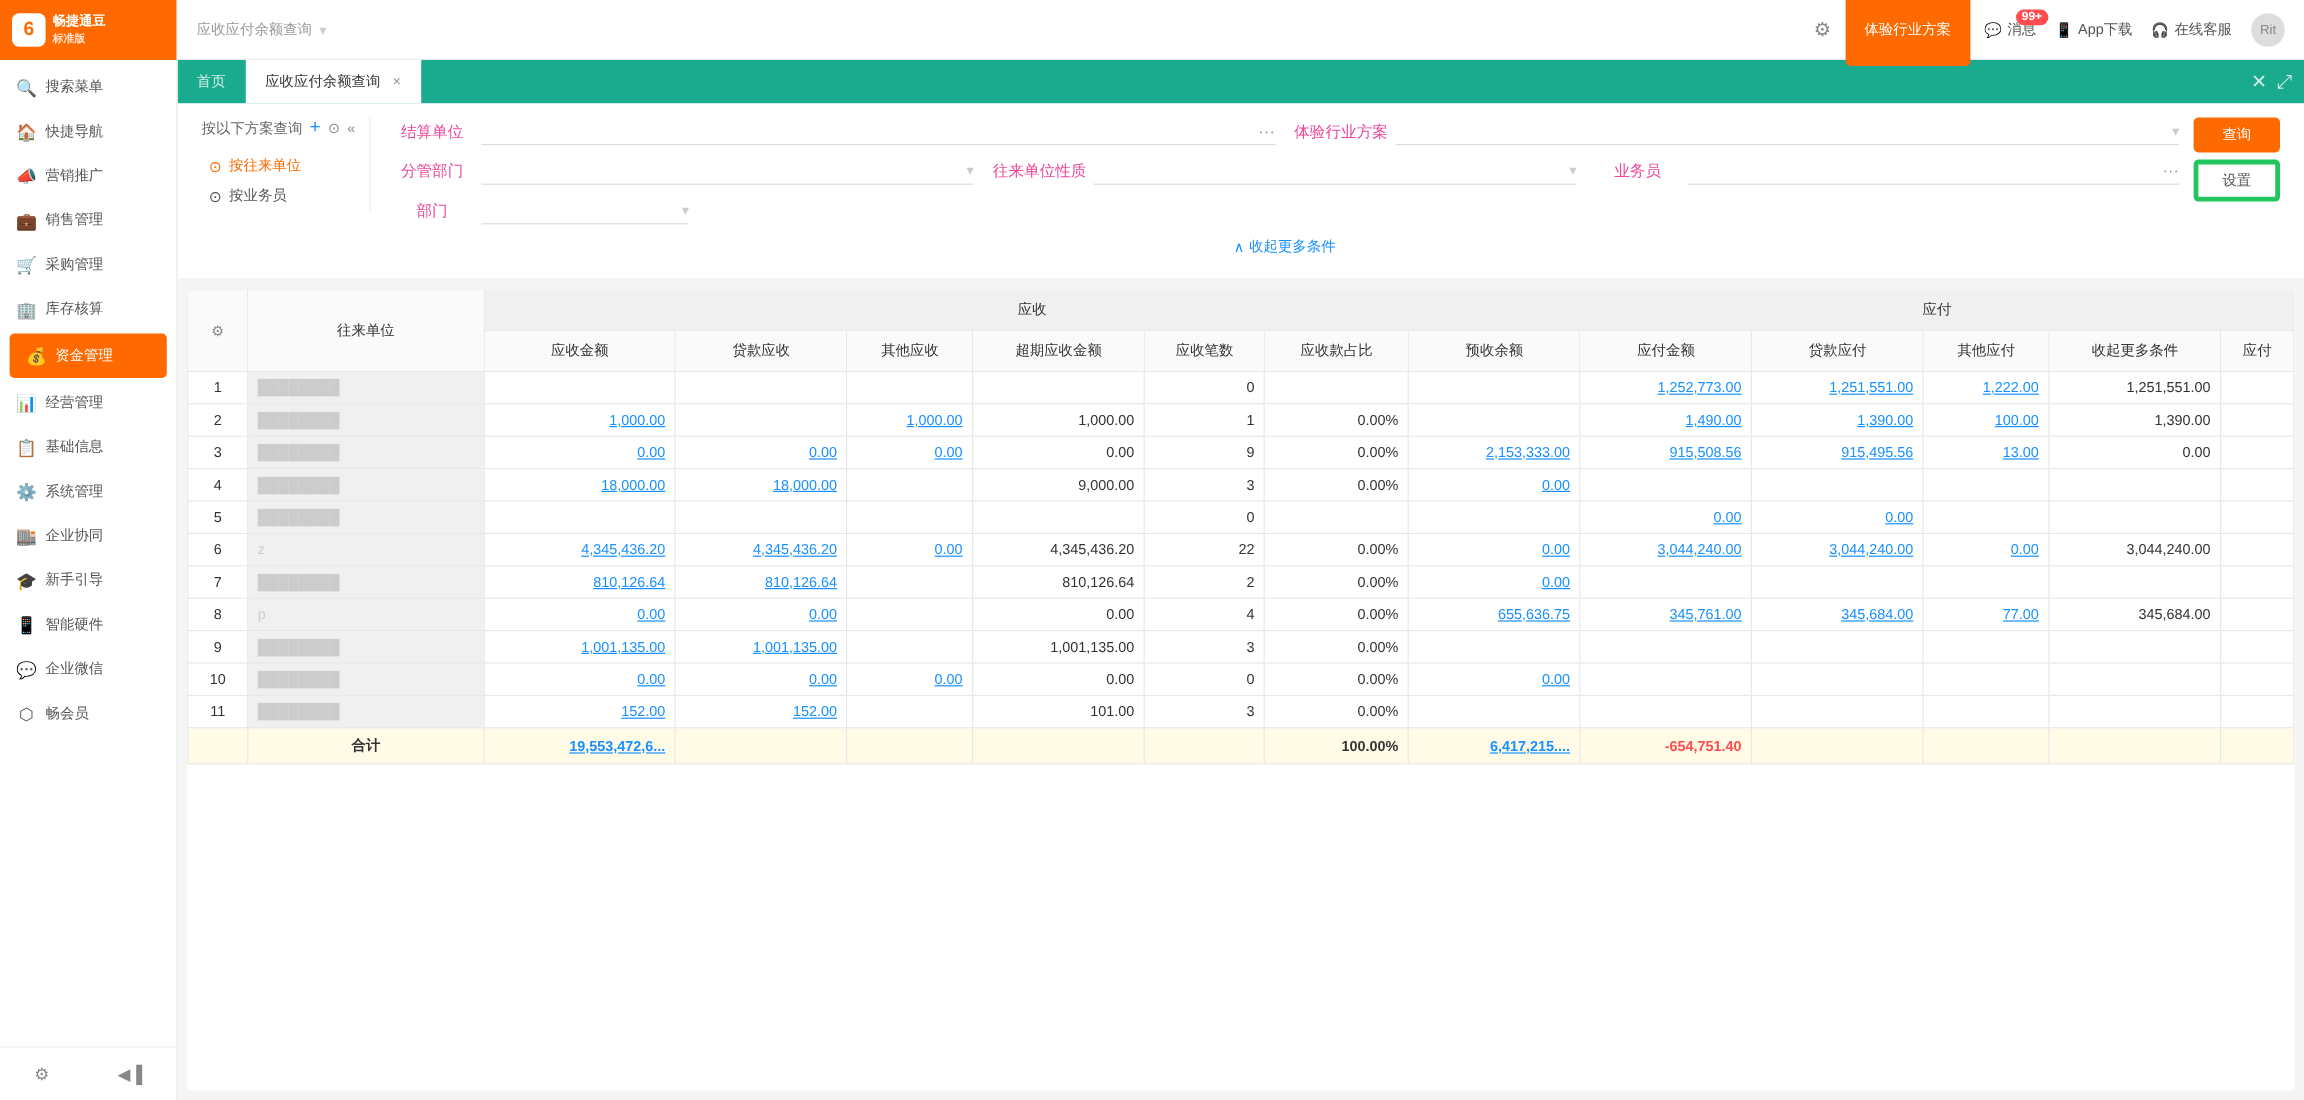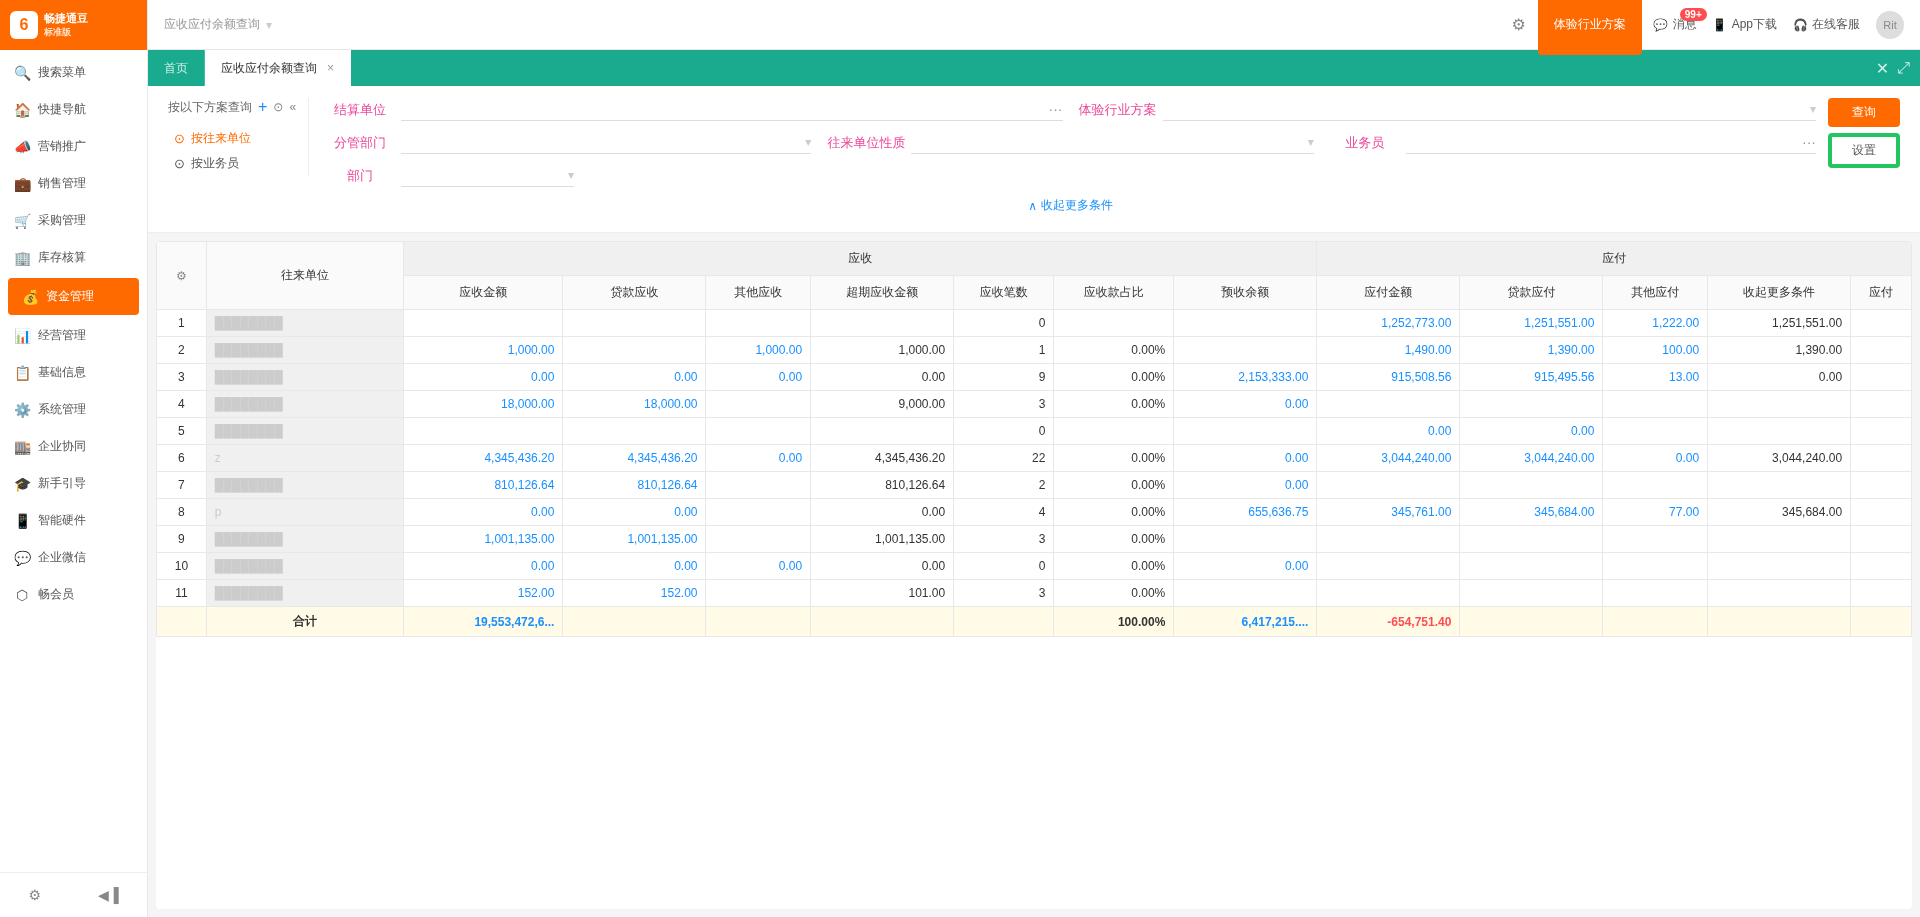--- a/index.html
+++ b/index.html
@@ -141,21 +141,21 @@
       text-align: center; font-weight: normal; color: #333; white-space: nowrap;
       position: sticky; top: 0; z-index: 2;
     }
     .data-table th.group-header { background: #f0f0f0; }
     .data-table td {
       border: 1px solid #e8e8e8; padding: 6px 8px; text-align: right;
       color: #333; white-space: nowrap;
     }
     .data-table td.td-left { text-align: left; }
     .data-table td.td-center { text-align: center; }
-    .data-table .link-cell { color: #1890ff; cursor: pointer; }
+    .data-table .link-cell { color: #1890ff; text-decoration: underline; cursor: pointer; }
     .row-num { color: #999; text-align: center; }
     .summary-row td { background: #fffbe6; font-weight: bold; margin-left: 32px; }
     .gear-cell { background: #fafafa; text-align: center; }
     .table-settings-icon { color: #888; cursor: pointer; }
 
     
     ::-webkit-scrollbar { width: 6px; height: 6px; }
     ::-webkit-scrollbar-thumb { background: #ccc; border-radius: 3px; }
     ::-webkit-scrollbar-track { background: transparent; }
   </style>

